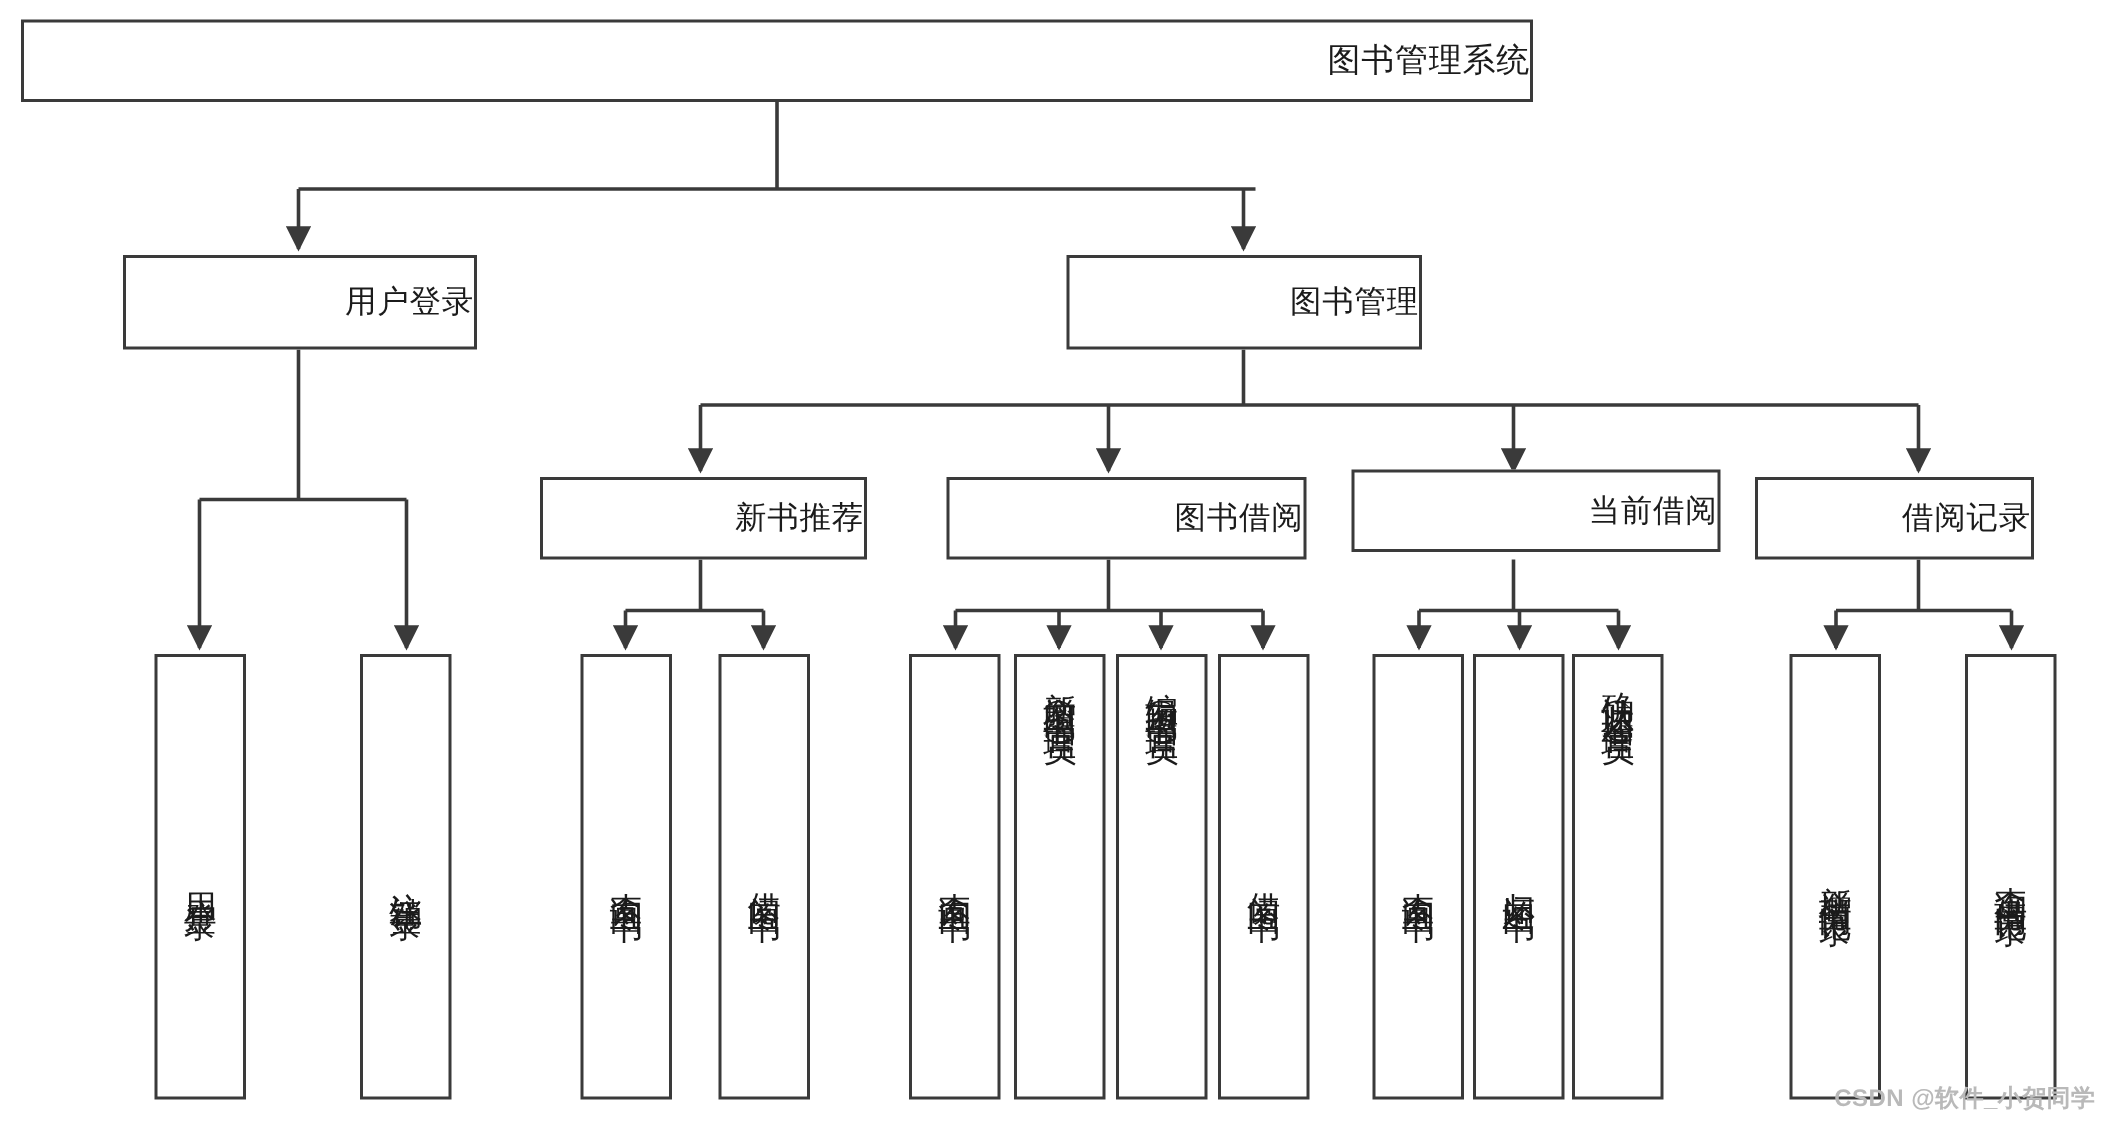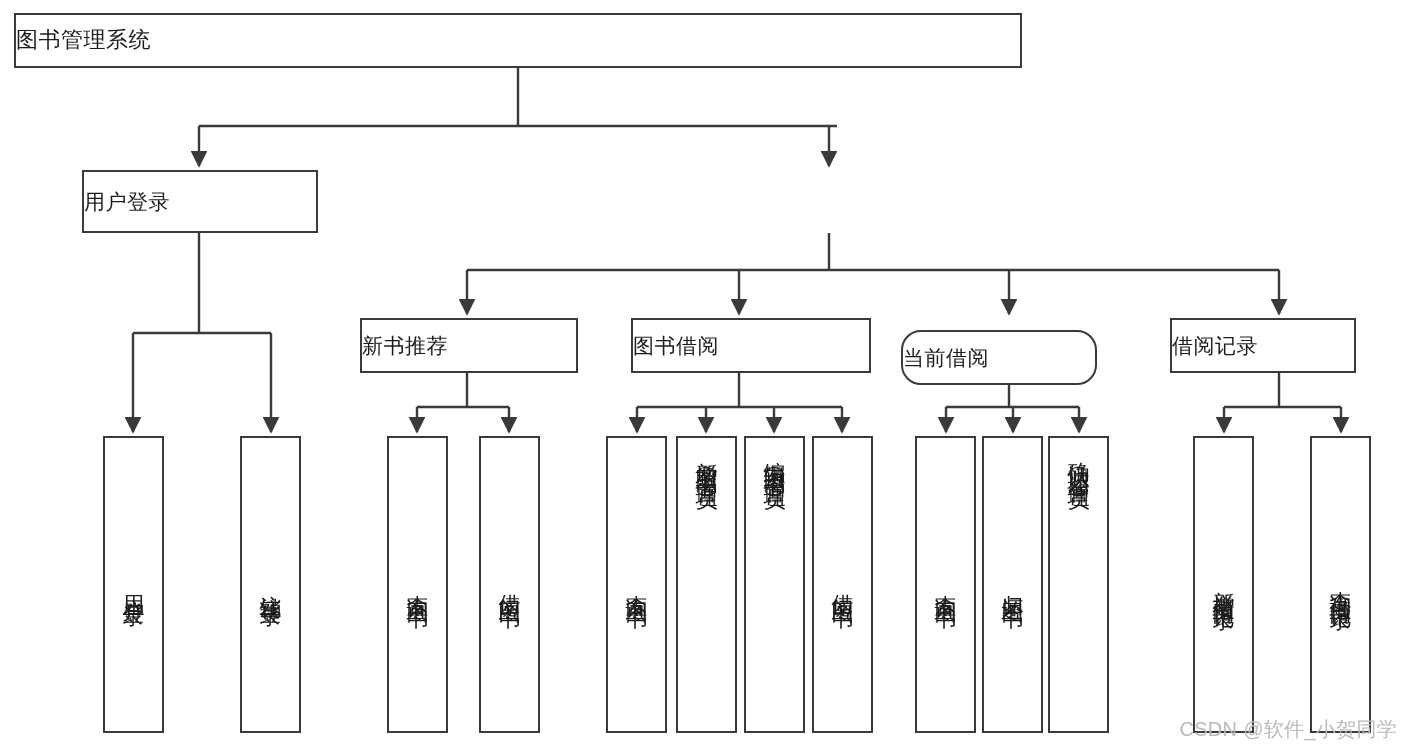--- a/index.html
+++ b/index.html
@@ -16,21 +16,21 @@
   #wires{position:absolute;left:0;top:0;width:1405px;height:747px;}
 
   
   .node{
     position:absolute;
     box-sizing:border-box;
     background:#ffffff;
     border:2px solid #3a3a3a;
     display:flex;
     align-items:center;
-    justify-content:flex-start;
+    justify-content:flex-end;
     color:#1b1b1b;
     z-index:3;
   }
   .node .lbl{
     display:block;
     text-align:center;
     white-space:nowrap;
     line-height:1.22;
   }
   .node.horiz .lbl{font-size:21px;letter-spacing:.5px;}
@@ -48,25 +48,26 @@
     letter-spacing:4px;
     line-height:1;
     white-space:nowrap;
   }
   .node.vert.top .lbl{align-self:flex-start;}
 
   
   #watermark{
     position:absolute;
     right:8px;bottom:4px;
-    font-size:20px;
+    font-size:16px;
     color:#b9b9b9;
     white-space:nowrap;
     z-index:9;
     letter-spacing:.3px;
+    font-weight:bold;
   }
 </style>
 </head>
 <body>
 
 <div id="canvas">
 
   <svg id="wires" viewBox="0 0 1405 747" xmlns="http://www.w3.org/2000/svg">
     <defs>
       <marker id="arrow" viewBox="0 0 10 10" refX="9" refY="5" markerWidth="7" markerHeight="7" orient="auto-start-reverse">
@@ -117,28 +118,31 @@
     </g>
   </svg>
 
   <div class="node horiz root" style="left:14px;top:13px;width:1008px;height:55px;">
     <span class="lbl">图书管理系统</span>
   </div>
 
   <div class="node horiz" style="left:82px;top:170px;width:236px;height:63px;">
     <span class="lbl">用户登录</span>
   </div>
+  <div class="node horiz" style="left:711px;top:170px;width:237px;height:63px;">
+    <span class="lbl">图书管理</span>
+  </div>
 
   <div class="node horiz" style="left:360px;top:318px;width:218px;height:55px;">
     <span class="lbl">新书推荐</span>
   </div>
   <div class="node horiz" style="left:631px;top:318px;width:240px;height:55px;">
     <span class="lbl">图书借阅</span>
   </div>
-  <div class="node horiz" style="left:901px;top:330px;width:196px;height:55px;border-radius:20px;">
+  <div class="node horiz" style="left:901px;top:313px;width:246px;height:55px;">
     <span class="lbl">当前借阅</span>
   </div>
   <div class="node horiz" style="left:1170px;top:318px;width:186px;height:55px;">
     <span class="lbl">借阅记录</span>
   </div>
 
   <div class="node vert" style="left:103px;top:436px;width:61px;height:297px;">
     <span class="lbl">用户登录</span>
   </div>
   <div class="node vert" style="left:240px;top:436px;width:61px;height:297px;">

